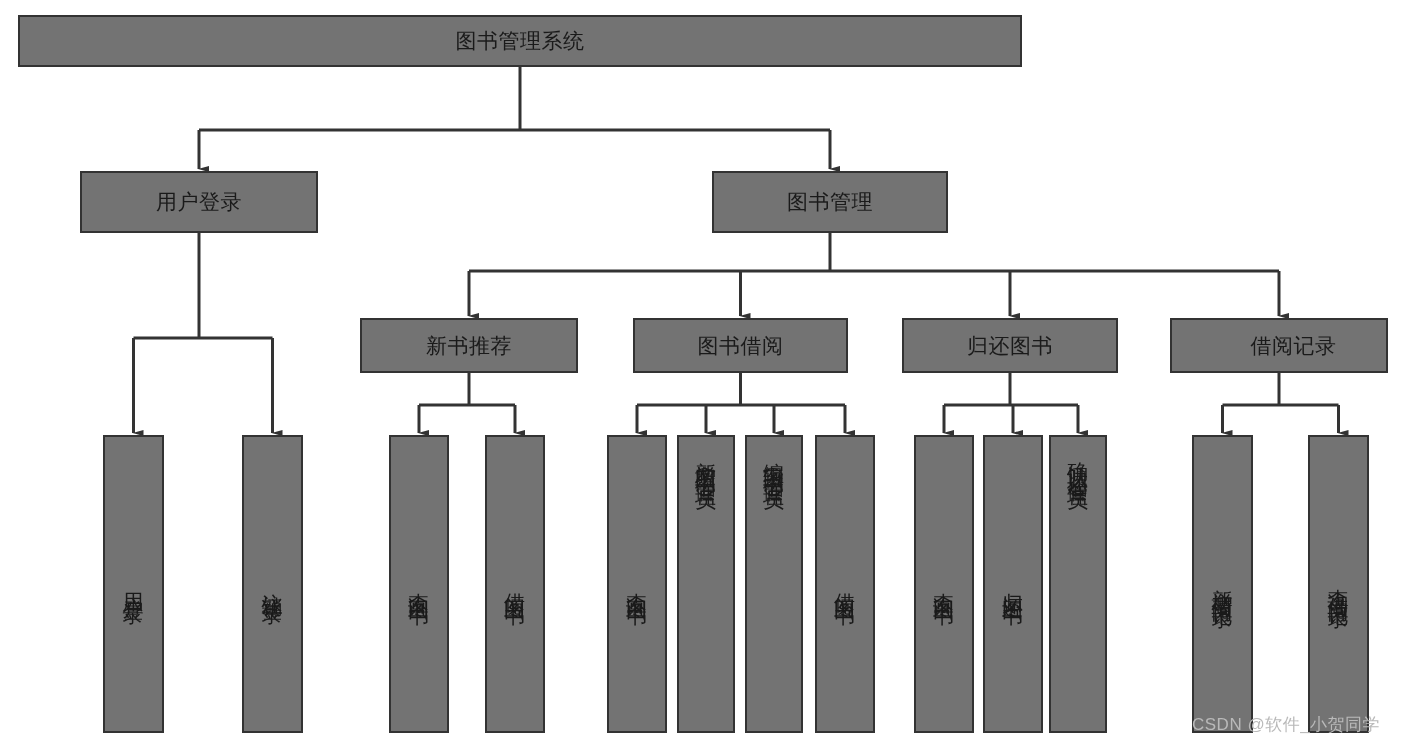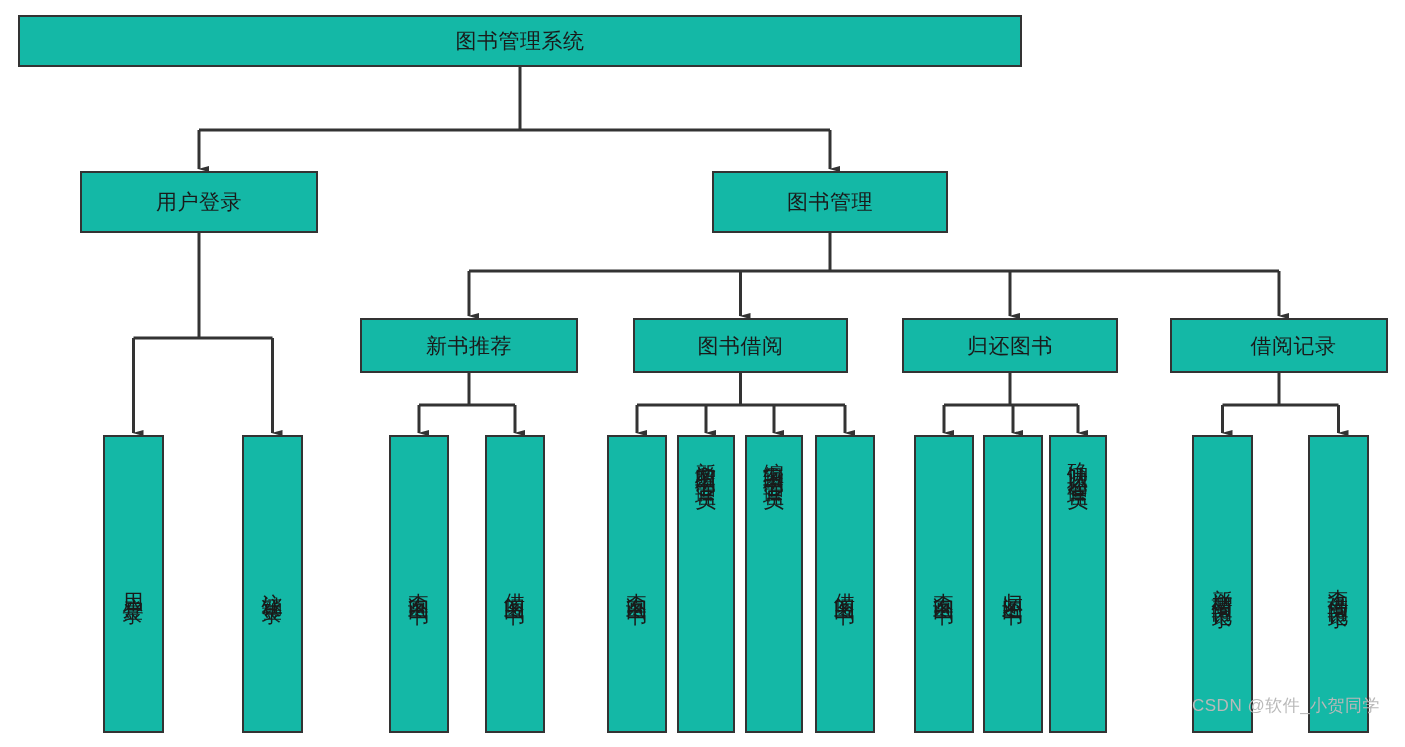--- a/index.html
+++ b/index.html
@@ -22,21 +22,21 @@
   #diagram-svg {
     position: absolute;
     top: 0;
     left: 0;
     width: 1405px;
     height: 747px;
   }
   .node-box {
     position: absolute;
     box-sizing: border-box;
-    background: #14b8a6;
+    background: #737373;
     border: 2px solid #333333;
     display: flex;
     align-items: center;
     justify-content: center;
   }
   .node-label-h {
     font-size: 21px;
     color: #1a1a1a;
     line-height: 1.2;
     white-space: nowrap;
@@ -56,21 +56,21 @@
     color: #1a1a1a;
     writing-mode: vertical-rl;
     text-orientation: upright;
     letter-spacing: 4px;
     line-height: 1;
     white-space: nowrap;
   }
   #watermark {
     position: absolute;
     left: 1192px;
-    top: 694px;
+    top: 713px;
     font-size: 17px;
     color: #b9b9b9;
     white-space: nowrap;
     letter-spacing: 0.5px;
   }
 </style>
 </head>
 <body>
 
 <div id="diagram-root">

